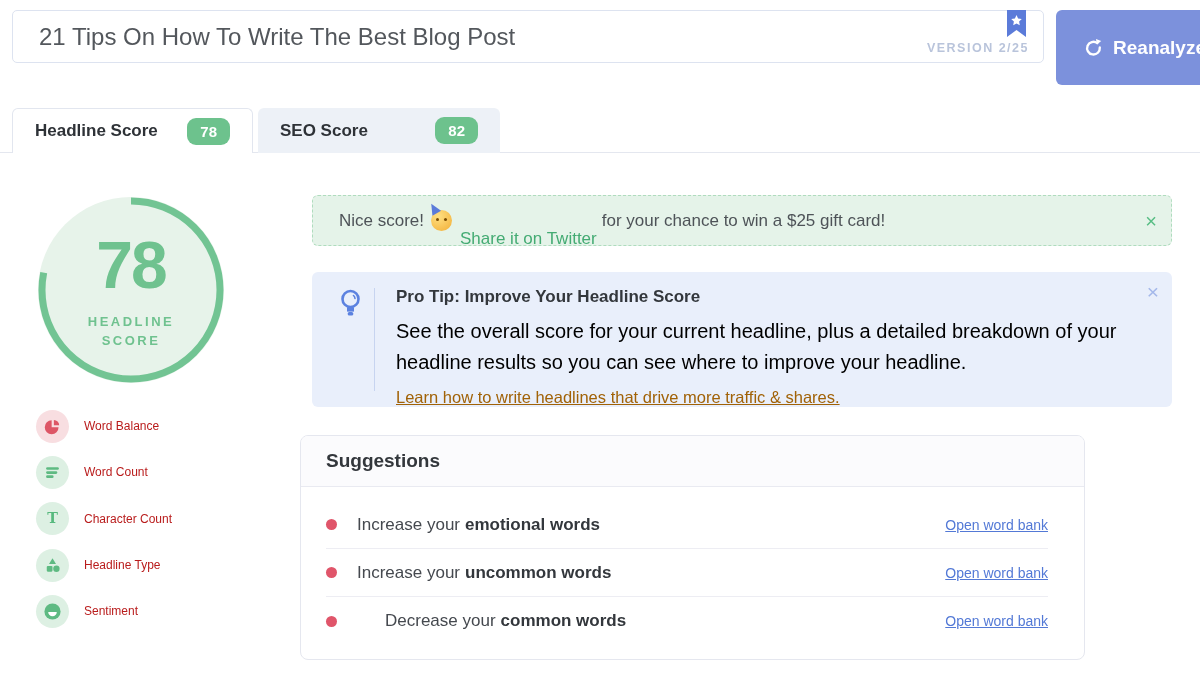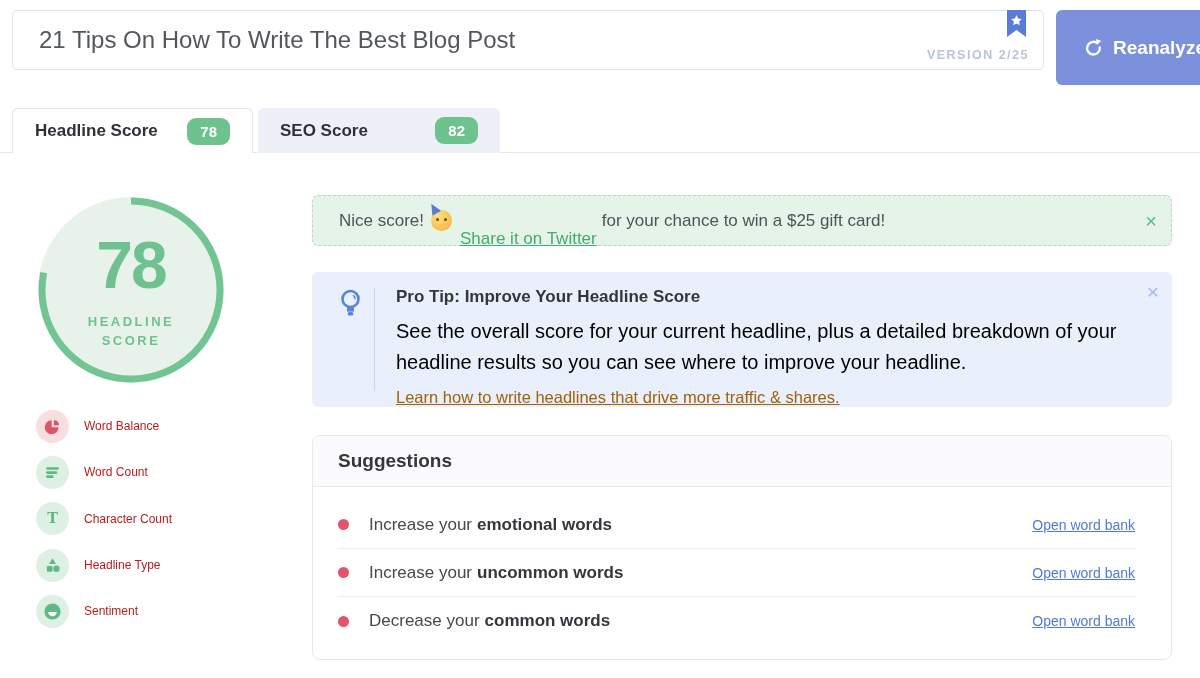--- a/index.html
+++ b/index.html
@@ -1,20 +1,20 @@
 <!DOCTYPE html>
 <html><head>
 <meta charset="utf-8">
 <style>
   * { box-sizing: border-box; margin: 0; padding: 0; }
   html,body { width:1200px; height:678px; background:#fff; overflow:hidden;
     font-family:"Liberation Sans", sans-serif; position:relative; }
 
   
-  .title-box { position:absolute; left:12px; top:10px; width:1032px; height:60px;
+  .title-box { position:absolute; left:12px; top:10px; width:1032px; height:53px;
     background:#fff; border:1px solid #dde3f0; border-radius:5px; }
   .title-text { position:absolute; left:26px; top:50%; transform:translateY(-50%);
     font-size:24px; color:#53575c; white-space:nowrap; }
   .bookmark { position:absolute; right:17px; top:-1px; }
   .version { position:absolute; right:14px; bottom:7px; font-size:12.5px; font-weight:bold;
     letter-spacing:1.5px; color:#b9c4db; }
   .reanalyze { position:absolute; left:1056px; top:10px; width:150px; height:75px;
     background:#7c91dc; border:none; border-radius:6px; color:#fff; font-weight:bold;
     font-size:19px; display:flex; align-items:center; justify-content:flex-start;
     gap:10px; padding-left:28px; cursor:pointer; font-family:"Liberation Sans",sans-serif; }
@@ -44,21 +44,21 @@
   .ficon { width:33px; height:33px; border-radius:50%; display:flex; align-items:center;
     justify-content:center; flex:0 0 33px; }
   .ficon.green { background:#ddf0e3; }
   .ficon.red { background:#f8dee1; }
   .flabel { font-size:12px; color:#b91c1c; white-space:nowrap; }
 
   
   .banner { position:absolute; left:312px; top:195px; width:860px; height:51px;
     background:#e5f3e9; border:1px dashed #afdcbe; border-radius:6px;
     display:flex; align-items:center; padding:0 26px; font-size:17px; color:#4e5358; }
-  .banner .tw-link { color:#44ab73; text-decoration:underline; cursor:pointer;margin-top:36px; }
+  .banner .tw-link { color:#44ab73; cursor:pointer;margin-top:36px; }
   .banner-close { position:absolute; right:14px; top:50%; transform:translateY(-50%);
     color:#57bd84; font-size:20px; line-height:1; cursor:pointer; background:none; border:none; }
   .emoji { display:inline-block; width:21px; height:21px; border-radius:50%;
     background:radial-gradient(circle at 35% 30%, #ffe082, #f2ae36);
     position:relative; vertical-align:-4px; margin:0 8px 0 7px; }
   .emoji::before { content:""; position:absolute; left:5px; top:8px; width:3px; height:3px;
     border-radius:50%; background:#7a4b00; box-shadow:8px 0 0 #7a4b00; }
   .emoji::after { content:""; position:absolute; left:-2px; top:-7px; width:0; height:0;
     border-left:5px solid transparent; border-right:5px solid transparent;
     border-bottom:11px solid #5b7bd9; transform:rotate(-30deg); }
@@ -68,28 +68,28 @@
   .pt-bulb { position:absolute; left:26px; top:17px; }
   .pt-divider { position:absolute; left:62px; top:16px; bottom:16px; width:1px; background:#c7d4f0; }
   .pt-content { position:absolute; left:84px; top:15px; right:44px; }
   .pt-title { font-size:17px; font-weight:bold; color:#33373c; margin-bottom:9px; }
   .pt-body { font-size:20px; color:#000000; line-height:1.55; max-width:745px; }
   .pt-link { display:inline-block; margin-top:10px; font-size:16.5px; font-weight:normal;
     color:#a16207; text-decoration:underline; cursor:pointer; }
   .pt-close { position:absolute; right:13px; top:9px; color:#a4b8ea; font-size:21px;
     line-height:1; cursor:pointer; background:none; border:none; }
 
-  .suggestions { position:absolute; left:312px; top:435px; width:860px; height:225px;
+  .suggestions { position:absolute; left:300px; top:435px; width:785px; height:225px;
     background:#fff; border:1px solid #e5e7ef; border-radius:8px; overflow:hidden; }
   .sg-header { height:51px; background:#fbfbfd; border-bottom:1px solid #e9eaf1;
     display:flex; align-items:center; padding:0 25px; font-size:19px; font-weight:bold; color:#33373c; }
   .sg-body { padding:14px 36px 0 25px; }
   .sg-row { display:flex; align-items:center; height:48px; border-bottom:1px solid #ededf3;
     font-size:17px; color:#45494f;justify-content:space-between; }
-  .sg-row.last { border-bottom:none; }
+  .sg-row.last { border-bottom:none;gap:28px; }
   .dot { width:11px; height:11px; border-radius:50%; background:#e0556a; margin-right:20px; flex:0 0 11px; }
   .sg-text strong { color:#33373c; margin-left:5px; }
   .sg-spacer { flex:1; }
   .sg-link { color:#5379d6; text-decoration:underline; font-size:14px; cursor:pointer; white-space:nowrap; }
 </style>
 </head>
 <body>
 
 <div>
   <div class="title-box">

